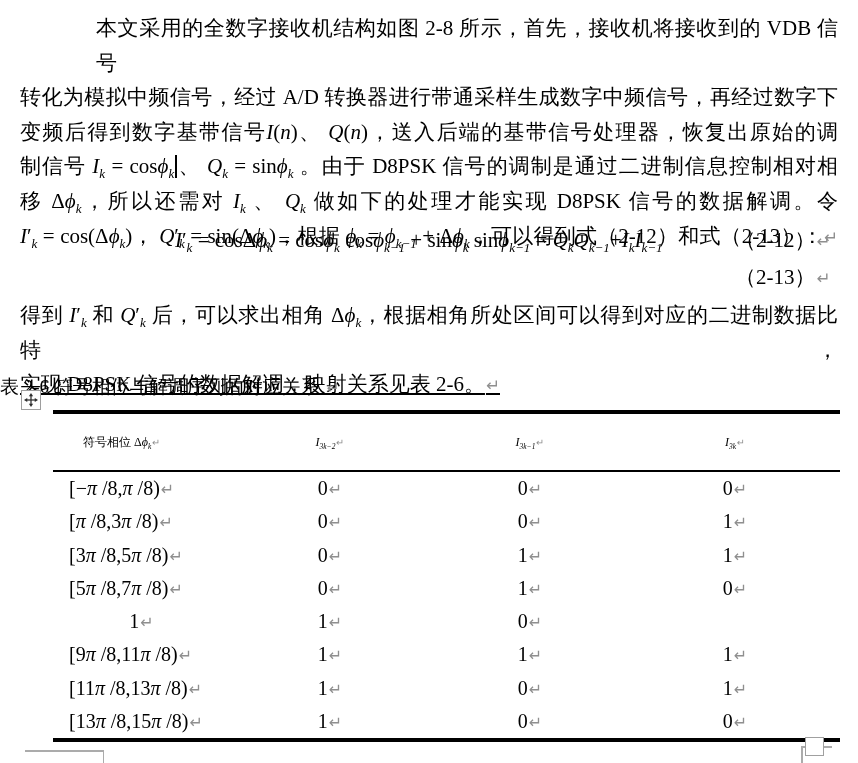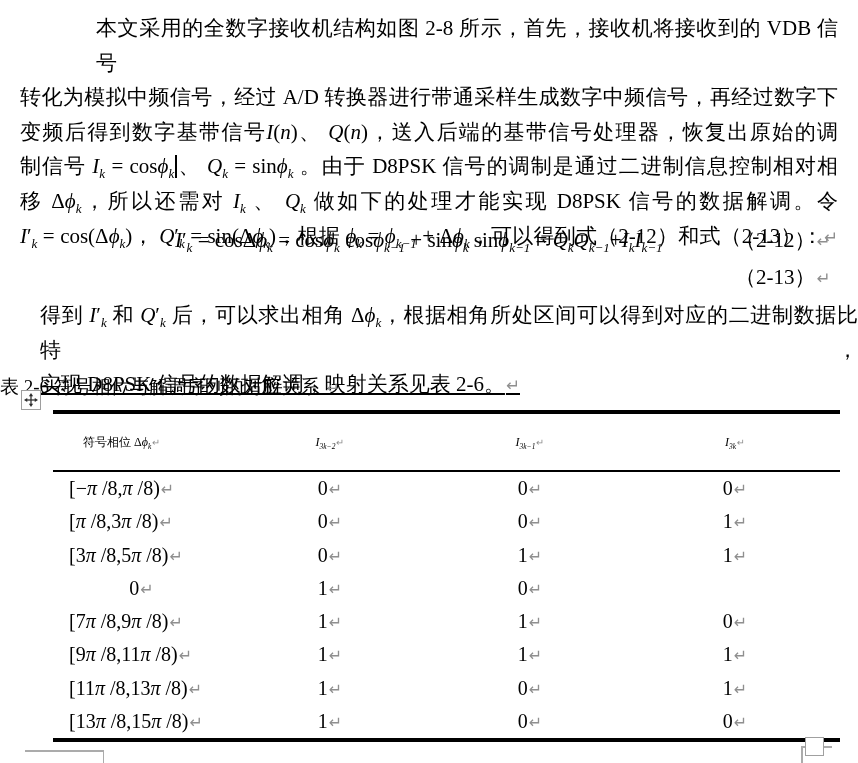--- a/index.html
+++ b/index.html
@@ -7,21 +7,21 @@
         font-family:"Liberation Serif","DejaVu Serif",serif;color:#000;}
   i{font-style:italic;}
   sub{font-size:0.62em;font-style:italic;line-height:0;}
   .pm{color:#8f8f8f;font-family:"DejaVu Sans","Liberation Sans",sans-serif;
       font-size:0.8em;font-style:normal;padding-left:1px;}
   .cursor{display:inline-block;width:1.5px;height:23px;background:#000;
           vertical-align:-5px;margin:0 1px;}
   
   .para{position:absolute;left:20px;width:818px;font-size:21px;line-height:34.6px;}
   .para1{top:11px;}
-  .para2{top:298px;margin-left:20px;}
+  .para2{top:298px;}
   .jline{text-align:justify;text-align-last:justify;}
   .lline{text-align:left;text-decoration:underline;}
   .indent{padding-left:76px;}
   
   .eqs{position:absolute;left:0;top:222px;width:858px;font-size:21px;}
   .eq-line{position:relative;height:37px;line-height:37px;}
   .eq-body{position:absolute;left:175px;top:0;white-space:nowrap;font-family:Liberation Serif, serif;}
   .eq-num{position:absolute;left:735px;top:0;white-space:nowrap;text-align:right;}
   
   .caption{position:absolute;left:0;top:374px;width:858px;text-align:left;font-size:19px;}
@@ -125,26 +125,26 @@
       <div class="td-val">0<span class="pm">↵</span></div>
       <div class="td-val">1<span class="pm">↵</span></div>
     </div>
     <div class="tr">
       <div class="td-phase">[3<i>π</i> /8,5<i>π</i> /8)<span class="pm">↵</span></div>
       <div class="td-val">0<span class="pm">↵</span></div>
       <div class="td-val">1<span class="pm">↵</span></div>
       <div class="td-val">1<span class="pm">↵</span></div>
     </div>
     <div class="tr">
+      <div class="td-phase">[5<i>π</i> /8,7<i>π</i> /8)<span class="pm">↵</span></div>
       <div class="td-val">0<span class="pm">↵</span></div>
       <div class="td-val">1<span class="pm">↵</span></div>
       <div class="td-val">0<span class="pm">↵</span></div>
     </div>
     <div class="tr">
-      <div class="td-phase">[7<i>π</i> /8,9<i>π</i> /8)<span class="pm">↵</span></div>
       <div class="td-val">1<span class="pm">↵</span></div>
       <div class="td-val">1<span class="pm">↵</span></div>
       <div class="td-val">0<span class="pm">↵</span></div>
     </div>
     <div class="tr">
       <div class="td-phase">[9<i>π</i> /8,11<i>π</i> /8)<span class="pm">↵</span></div>
       <div class="td-val">1<span class="pm">↵</span></div>
       <div class="td-val">1<span class="pm">↵</span></div>
       <div class="td-val">1<span class="pm">↵</span></div>
     </div>

